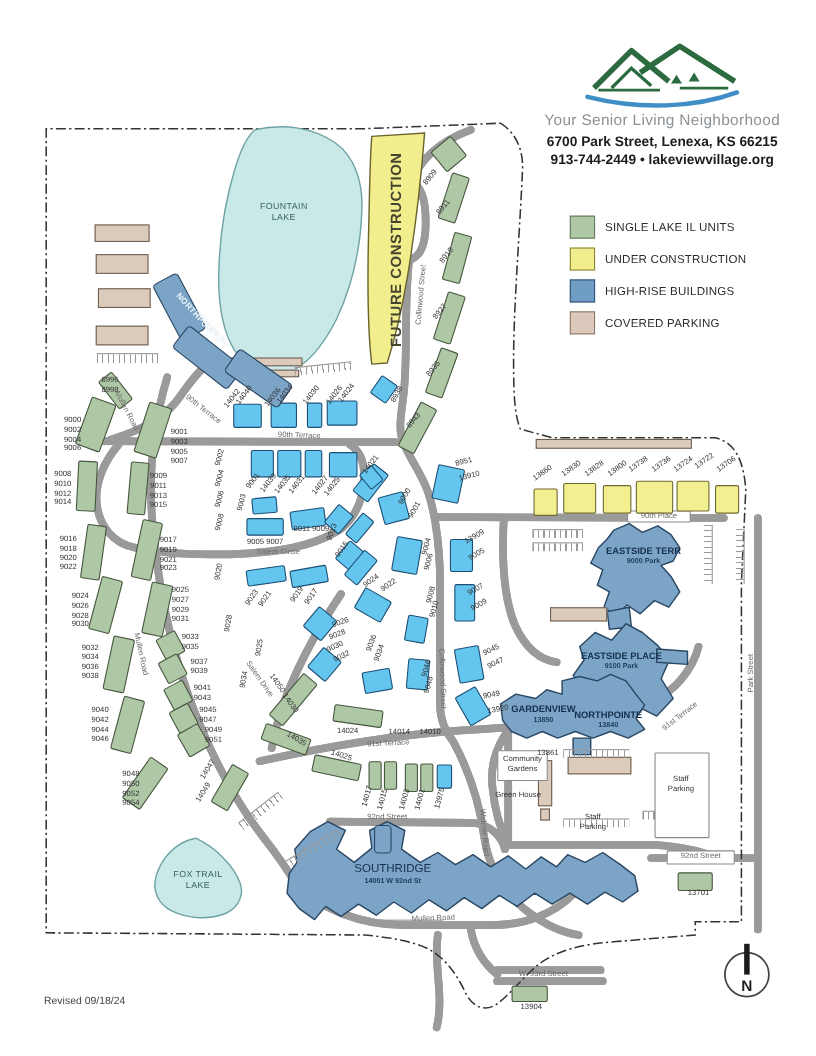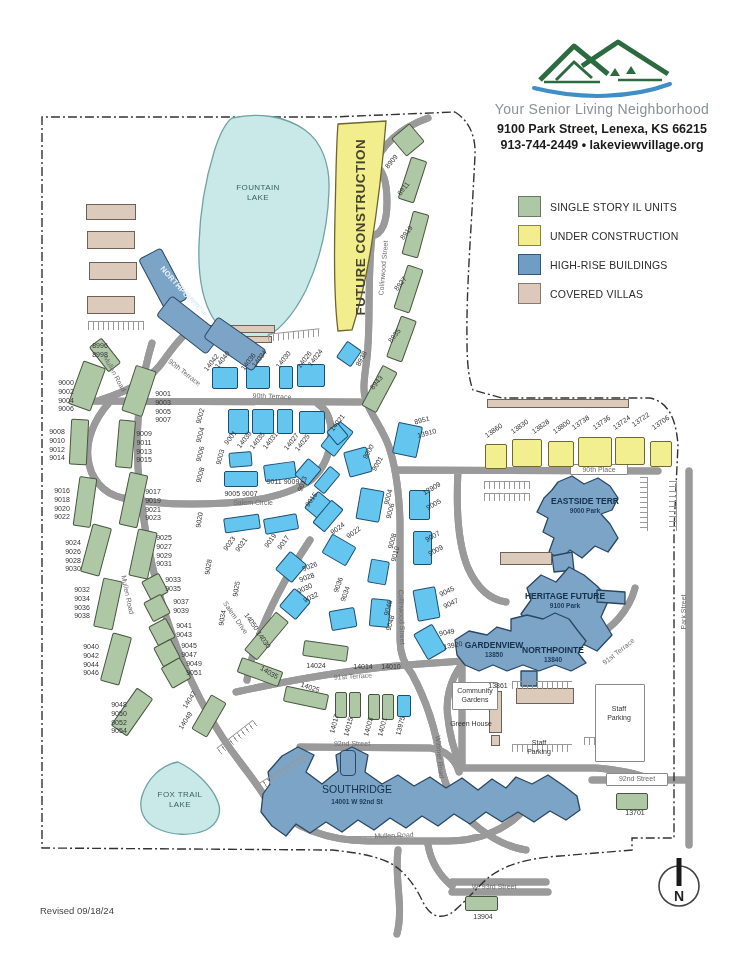--- a/index.html
+++ b/index.html
@@ -373,21 +373,21 @@
       <div class="lbl s" style="left: 619px; top: 652px; transform: translate(-50%, -50%) rotate(-38deg);">91st Terrace</div>
       <div class="lbl s" style="left: 352px; top: 744px; transform: translate(-50%, -50%) rotate(0deg);">92nd Street</div>
       <div class="lbl s" style="left: 637px; top: 779px; transform: translate(-50%, -50%) rotate(0deg);">92nd Street</div>
       <div class="lbl s" style="left: 494px; top: 887px; transform: translate(-50%, -50%) rotate(0deg);">W. 93rd Street</div>
       <div class="lbl s" style="left: 684px; top: 612px; transform: translate(-50%, -50%) rotate(-90deg);">Park Street</div>
       <div class="lbl s" style="left: 439px; top: 757px; transform: translate(-50%, -50%) rotate(85deg);">Widmer Road</div>
       <div class="lbl hw" style="left: 181px; top: 289px; transform: translate(-50%, -50%) rotate(48deg);">NORTHPOINTE</div>
       <div class="lbl hws" style="left: 192px; top: 300px; transform: translate(-50%, -50%) rotate(48deg);">14100 90th Terr</div>
       <div class="lbl hn" style="left: 585px; top: 501px; transform: translate(-50%, -50%) rotate(0deg);">EASTSIDE TERR</div>
       <div class="lbl hs" style="left: 585px; top: 511px; transform: translate(-50%, -50%) rotate(0deg);">9000 Park</div>
-      <div class="lbl hn" style="left: 565px; top: 596px; transform: translate(-50%, -50%) rotate(0deg);">HERITAGE FUTURE</div>
+      <div class="lbl hn" style="left: 565px; top: 596px; transform: translate(-50%, -50%) rotate(0deg);">EASTSIDE PLACE</div>
       <div class="lbl hs" style="left: 565px; top: 606px; transform: translate(-50%, -50%) rotate(0deg);">9100 Park</div>
       <div class="lbl hn" style="left: 494px; top: 645px; transform: translate(-50%, -50%) rotate(0deg); text-align: right;">GARDENVIEW</div>
       <div class="lbl hs" style="left: 494px; top: 655px; transform: translate(-50%, -50%) rotate(0deg);">13850</div>
       <div class="lbl hn" style="left: 553px; top: 650px; transform: translate(-50%, -50%) rotate(0deg);">NORTHPOINTE</div>
       <div class="lbl hs" style="left: 553px; top: 660px; transform: translate(-50%, -50%) rotate(0deg);">13840</div>
       <div class="lbl hn2" style="left: 357px; top: 790px; transform: translate(-50%, -50%) rotate(0deg);">SOUTHRIDGE</div>
       <div class="lbl hs" style="left: 357px; top: 802px; transform: translate(-50%, -50%) rotate(0deg);">14001 W 92nd St</div>
       <div class="lbl lk" style="left: 258px; top: 193px; transform: translate(-50%, -50%) rotate(0deg);">FOUNTAIN
 LAKE</div>
       <div class="lbl lk" style="left: 180px; top: 800px; transform: translate(-50%, -50%) rotate(0deg);">FOX TRAIL
@@ -398,41 +398,41 @@
   <div class="header">
     <svg class="logoart" width="160" height="72" viewBox="0 0 160 72">
       <path d="M18,52 L52,18 L86,46" fill="none" stroke="#2c6b3f" stroke-width="5" stroke-linejoin="round"></path>
       <path d="M60,38 L96,14 L146,46" fill="none" stroke="#2c6b3f" stroke-width="5" stroke-linejoin="round"></path>
       <path d="M34,52 L52,34 L70,50" fill="none" stroke="#2c6b3f" stroke-width="3"></path>
       <path d="M88,48 l5,-8 l5,8 Z M104,46 l5,-8 l5,8 Z" fill="#2c6b3f"></path>
       <path d="M22,54 H78 M96,52 H140" stroke="#2c6b3f" stroke-width="2.5"></path>
       <path d="M12,60 C60,72 110,70 148,56" fill="none" stroke="#3f8ec6" stroke-width="4" stroke-linecap="round"></path>
     </svg>
     <div class="tagline">Your Senior Living Neighborhood</div>
-    <div class="addr">9100 Park Street, Lenexa, KS 66215</div>
+    <div class="addr">6700 Park Street, Lenexa, KS 66215</div>
     <div class="phone">913-744-2449  •  lakeviewvillage.org</div>
   </div>
 
   <div class="legend">
     <div id="legend-items">
         <div class="legend-row">
           <span class="legend-sw" style="background: rgb(174, 199, 165); border-color: rgb(106, 122, 100);"></span>
-          <span class="legend-lab">SINGLE STORY IL UNITS</span>
+          <span class="legend-lab">SINGLE LAKE IL UNITS</span>
         </div>
         <div class="legend-row">
           <span class="legend-sw" style="background: rgb(242, 238, 141); border-color: rgb(138, 132, 64);"></span>
           <span class="legend-lab">UNDER CONSTRUCTION</span>
         </div>
         <div class="legend-row">
           <span class="legend-sw" style="background: rgb(111, 157, 196); border-color: rgb(51, 86, 122);"></span>
           <span class="legend-lab">HIGH-RISE BUILDINGS</span>
         </div>
         <div class="legend-row">
           <span class="legend-sw" style="background: rgb(220, 201, 187); border-color: rgb(138, 122, 109);"></span>
-          <span class="legend-lab">COVERED VILLAS</span>
+          <span class="legend-lab">COVERED PARKING</span>
         </div>
       </div>
   </div>
 
   <div class="lbl ft revised">Revised  09/18/24</div>
 
   <svg class="compass" width="58" height="72" viewBox="0 0 58 72">
     <circle cx="29" cy="30" r="20" fill="none" stroke="#444" stroke-width="1.6"></circle>
     <rect x="26.5" y="2" width="5" height="28" fill="#1a1a1a"></rect>
     <text x="29" y="45" text-anchor="middle" font-size="14" font-weight="bold" fill="#222" font-family="Liberation Sans, sans-serif">N</text>

